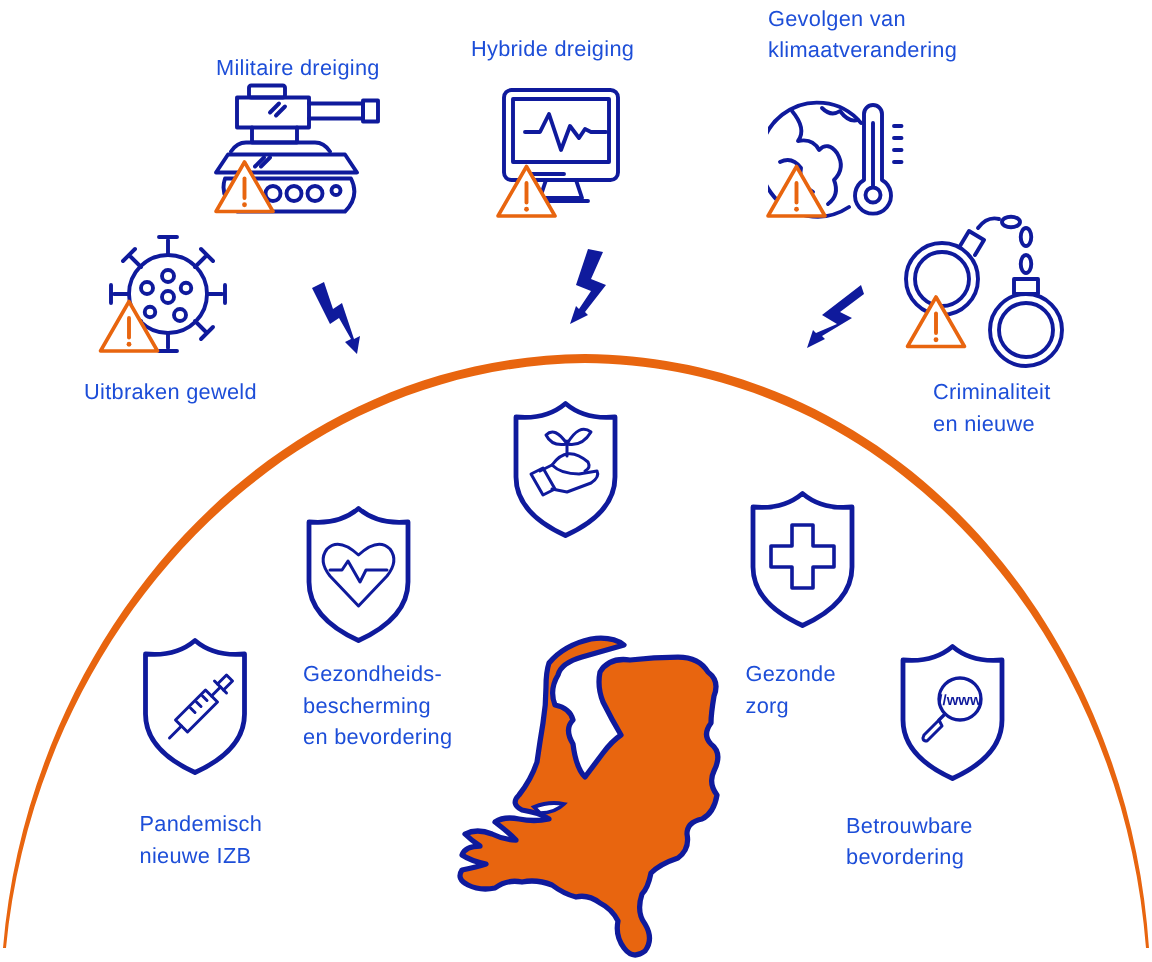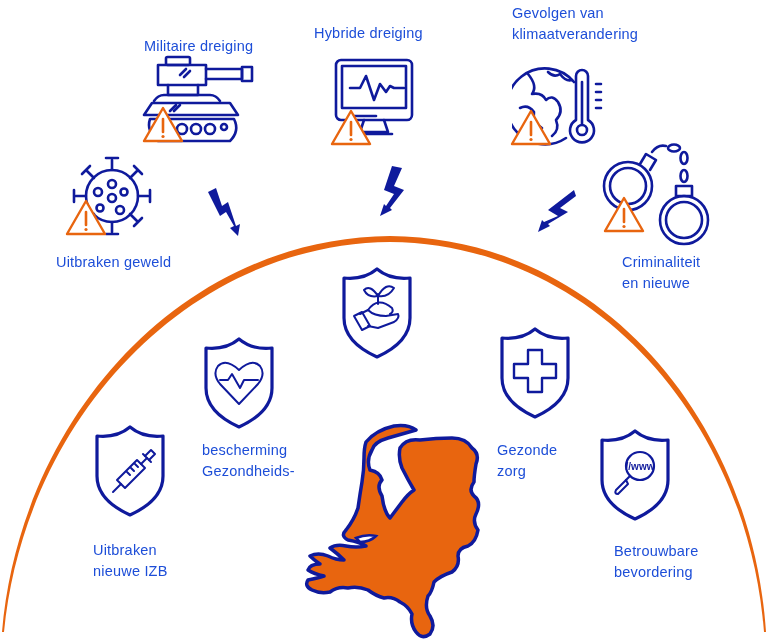--- a/index.html
+++ b/index.html
@@ -166,22 +166,23 @@
   <svg class="icon" style="left:202px;top:336px" width="74" height="94" viewBox="0 0 74 94">
     <g fill="none" stroke="#0f1a9c" stroke-linejoin="round" stroke-linecap="round">
       <path d="M37,3 Q50,14 70,12 V52 Q70,76 37,91 Q4,76 4,52 V12 Q24,14 37,3 Z" stroke-width="3.2"></path>
       <g stroke-width="2">
         <path d="M37,68 L18,48 Q10,38 16,30 Q24,22 37,34 Q50,22 58,30 Q64,38 56,48 Z"></path>
         <path d="M18,44 H26 L30,38 L38,52 L42,44 H56"></path>
       </g>
     </g>
   </svg>
   <div class="lbl" style="left:202px;top:440px">
+    <span>Gezondheids-</span>
     <span>bescherming</span>
-    <span>Gezondheids-</span>
+    <span>en bevordering</span>
   </div>
 
   <svg class="icon" style="left:498px;top:326px" width="74" height="94" viewBox="0 0 74 94">
     <g fill="none" stroke="#0f1a9c" stroke-linejoin="round" stroke-linecap="round">
       <path d="M37,3 Q50,14 70,12 V52 Q70,76 37,91 Q4,76 4,52 V12 Q24,14 37,3 Z" stroke-width="3.2"></path>
       <path d="M30,24 H44 V38 H58 V52 H44 V66 H30 V52 H16 V38 H30 Z" stroke-width="2.4"></path>
     </g>
   </svg>
   <div class="lbl" style="left:497px;top:440px">
     <span>Gezonde</span>
@@ -195,34 +196,34 @@
         <path d="M20,68 L28,60"></path>
         <path d="M28,60 L24,56 L44,36 L52,44 L32,64 Z"></path>
         <path d="M34,48 L37,51 M38,44 L41,47 M42,40 L45,43"></path>
         <path d="M48,40 L54,34"></path>
         <path d="M50,30 L58,38"></path>
         <path d="M52,32 L58,26 L62,30 L56,36"></path>
       </g>
     </g>
   </svg>
   <div class="lbl" style="left:93px;top:540px">
-    <span>Uitbraken</span>
+    <span>Pandemisch</span>
     <span>nieuwe IZB</span>
   </div>
 
   <svg class="icon" style="left:598px;top:428px" width="74" height="94" viewBox="0 0 74 94">
     <g fill="none" stroke="#0f1a9c" stroke-linejoin="round" stroke-linecap="round">
       <path d="M37,3 Q50,14 70,12 V52 Q70,76 37,91 Q4,76 4,52 V12 Q24,14 37,3 Z" stroke-width="3.2"></path>
       <circle cx="42" cy="38" r="14" stroke-width="2.2"></circle>
       <path d="M32,48 L28,52" stroke-width="2.2"></path>
       <path d="M28,52 L18,62 Q16,66 20,66 L30,56 Z" stroke-width="2"></path>
     </g>
     <text x="42" y="42" text-anchor="middle" font-size="10" font-weight="bold" fill="#0f1a9c" font-family="'Liberation Sans', sans-serif">//www</text>
   </svg>
-  <div class="lbl" style="left:614px;top:541px">
+  <div class="lbl" style="left:564px;top:541px">
     <span>Betrouwbare</span>
     <span>bevordering</span>
   </div>
 
   <svg class="icon" style="left:290px;top:420px" width="210" height="221" viewBox="0 0 210 221">
     <path d="M76,22 Q86,10 104,6 Q118,4 126,10 Q112,14 98,18 Q84,22 82,30 Q76,40 80,50
              Q90,52 92,60 Q86,66 92,76 Q94,92 100,98 Q106,90 112,82 Q118,74 124,70
              Q118,60 112,48 Q108,38 110,28 Q116,18 130,20 Q146,18 162,18 Q176,18 182,28
              Q190,34 186,44 Q184,56 184,62 Q178,70 184,76 Q192,82 186,94 Q182,102 188,110
              Q186,122 178,126 Q168,128 168,136 Q170,146 162,152 Q150,156 144,162 Q142,172 138,176

